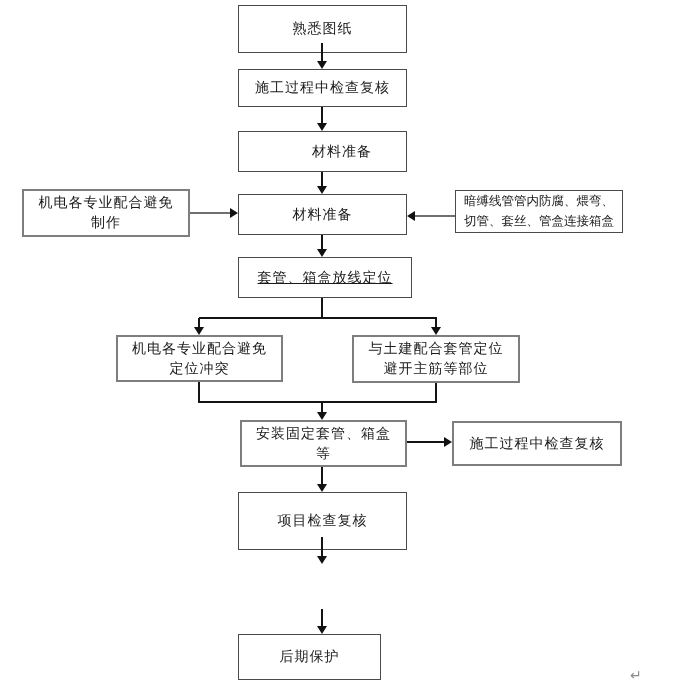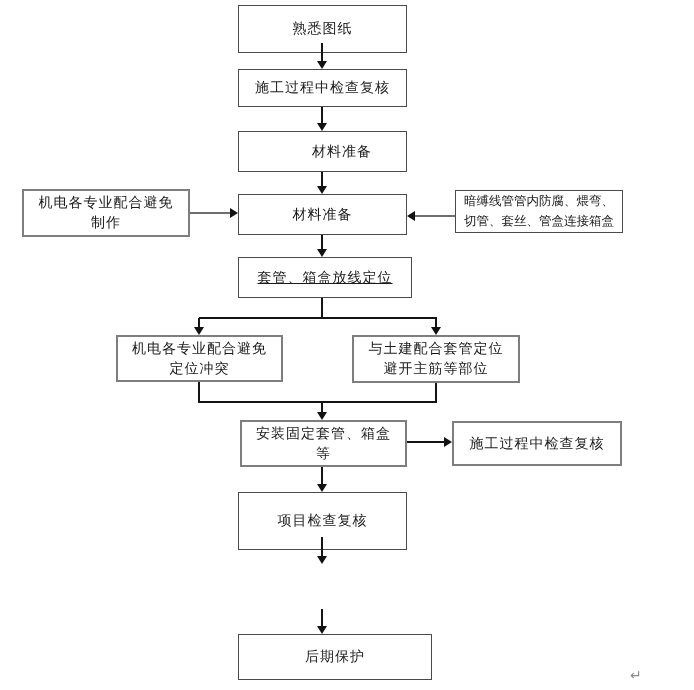--- a/index.html
+++ b/index.html
@@ -60,21 +60,21 @@
   <div class="node" style="left:238px;top:194px;width:169px;height:41px;">材料准备</div>
 
   <div class="node" style="left:238px;top:257px;width:174px;height:41px;text-decoration:underline;">套管、箱盒放线定位</div>
 
   <div class="node gray" style="left:240px;top:420px;width:167px;height:47px;">安装固定套管、箱盒
 等</div>
 
   <div class="node" style="left:238px;top:492px;width:169px;height:58px;">项目检查复核</div>
 
 
-  <div class="node" style="left:238px;top:634px;width:194px;height:46px;">后期保护</div>
+  <div class="node" style="left:238px;top:634px;width:143px;height:46px;">后期保护</div>
 
   <div class="node gray" style="left:22px;top:189px;width:168px;height:48px;">机电各专业配合避免
 制作</div>
 
   <div class="node small" style="left:455px;top:190px;width:168px;height:43px;">暗缚线管管内防腐、煨弯、
 切管、套丝、管盒连接箱盒</div>
 
   <div class="node gray" style="left:452px;top:421px;width:170px;height:45px;">施工过程中检查复核</div>
 
   <div class="node gray" style="left:116px;top:335px;width:167px;height:47px;">机电各专业配合避免

